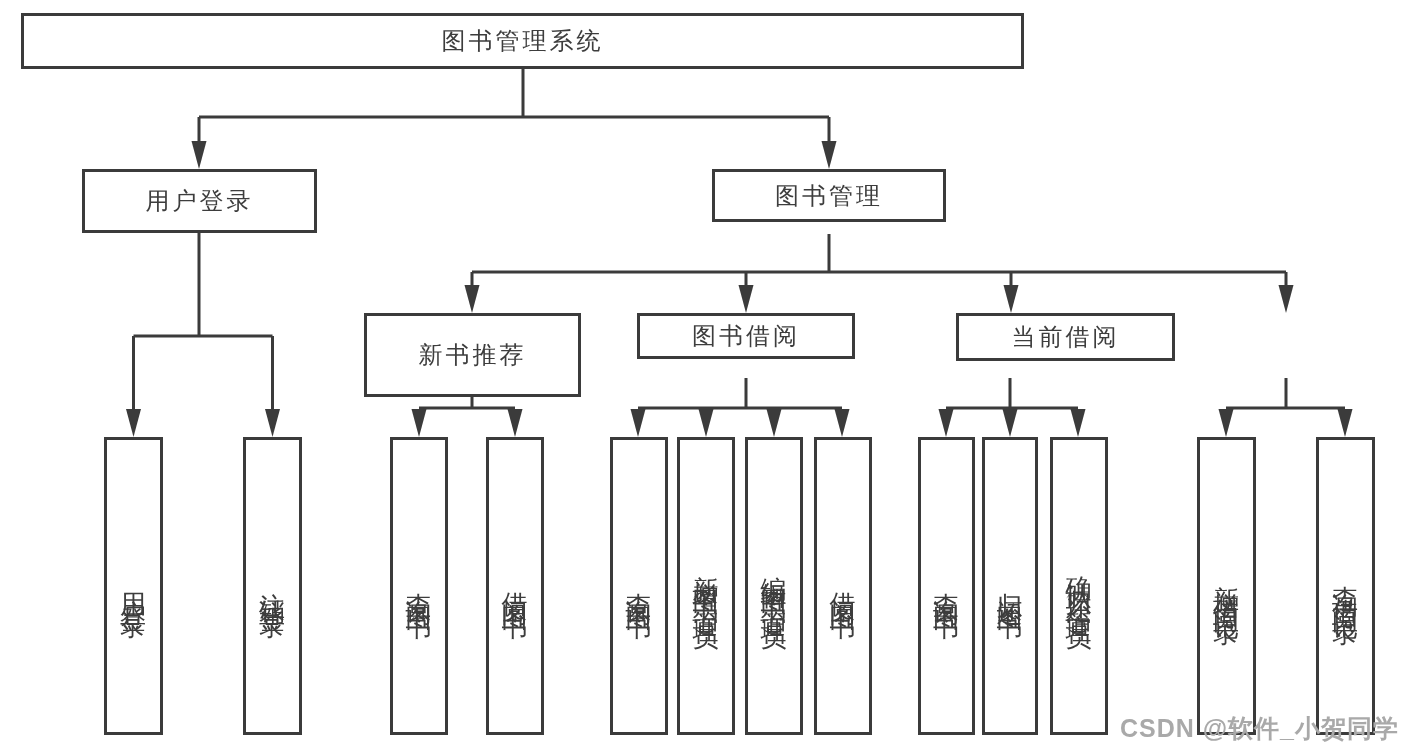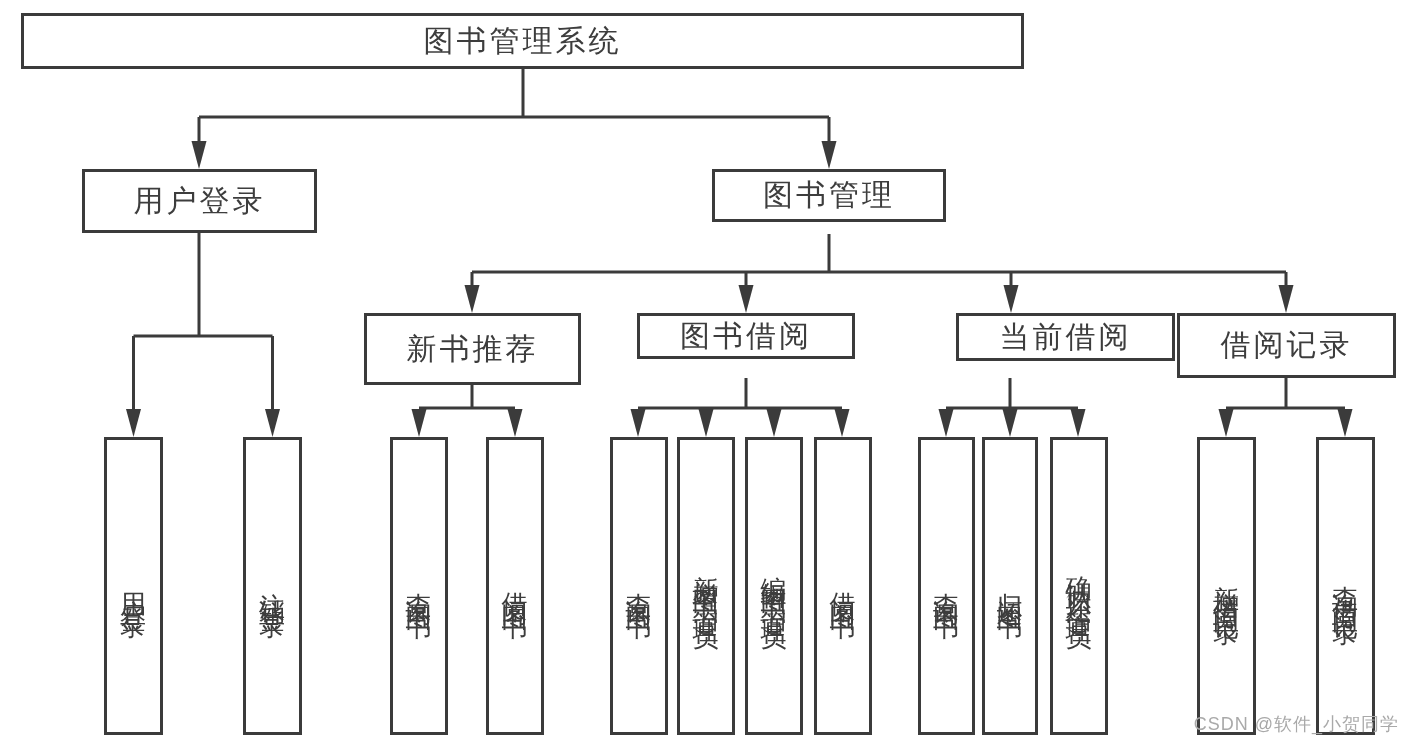--- a/index.html
+++ b/index.html
@@ -21,32 +21,32 @@
   .wires path{stroke:var(--line);stroke-width:3;fill:none;}
   .wires polygon{fill:var(--line);stroke:none;}
   .node{
     position:absolute;box-sizing:border-box;
     border:3px solid var(--line);
     background:#fff;
     display:flex;align-items:center;justify-content:center;
     z-index:2;
   }
   .h span{
-    font-size:30px;letter-spacing:3px;white-space:nowrap;
+    font-size:24px;letter-spacing:3px;white-space:nowrap;
     color:var(--text);
   }
   .v span{
     writing-mode:vertical-rl;text-orientation:mixed;
     font-size:26px;letter-spacing:7px;line-height:1;
     color:var(--text);white-space:nowrap;
   }
   .watermark{
     position:absolute;top:712px;right:6px;
-    font-size:18px;letter-spacing:1px;
-    color:var(--wm);z-index:5;white-space:nowrap;
+    font-size:25px;letter-spacing:1px;
+    color:var(--wm);z-index:5;white-space:nowrap;font-weight:bold;
   }
 </style>
 </head>
 <body>
 
 <div class="canvas">
 
   <svg class="wires" viewBox="0 0 1405 747">
     <g>
       <path d="M523 69 V117 M199 117 H829 M199 117 V145 M829 117 V145"></path>
@@ -84,31 +84,28 @@
     <span>图书管理系统</span>
   </div>
 
   <div class="node h" style="left:82px;top:169px;width:235px;height:64px">
     <span>用户登录</span>
   </div>
   <div class="node h" style="left:712px;top:169px;width:234px;height:53px">
     <span>图书管理</span>
   </div>
 
-  <div class="node h" style="left:364px;top:313px;width:217px;height:72px">
+  <div class="node h" style="left:364px;top:313px;width:217px;height:84px">
     <span>新书推荐</span>
   </div>
   <div class="node h" style="left:637px;top:313px;width:218px;height:46px">
     <span>图书借阅</span>
   </div>
   <div class="node h" style="left:956px;top:313px;width:219px;height:48px">
     <span>当前借阅</span>
-  </div>
-  <div class="node h" style="left:1177px;top:313px;width:219px;height:65px">
-    <span>借阅记录</span>
   </div>
 
   <div class="node v" style="left:104px;top:437px;width:59px;height:298px">
     <span>用户登录</span>
   </div>
   <div class="node v" style="left:243px;top:437px;width:59px;height:298px">
     <span>注销登录</span>
   </div>
 
   <div class="node v" style="left:390px;top:437px;width:58px;height:298px">

